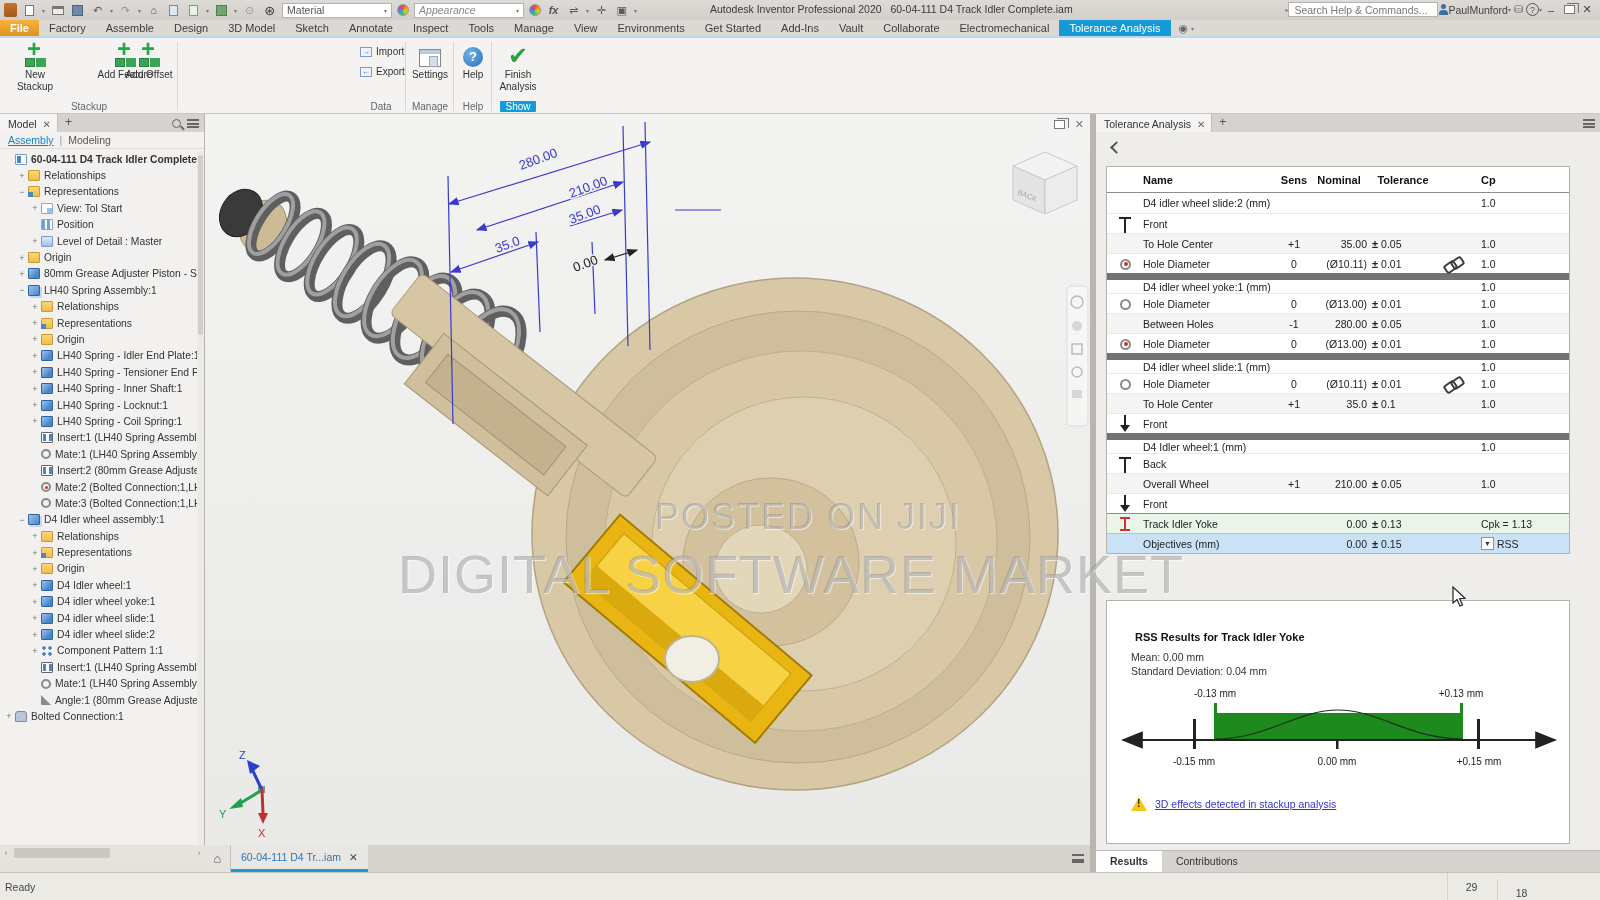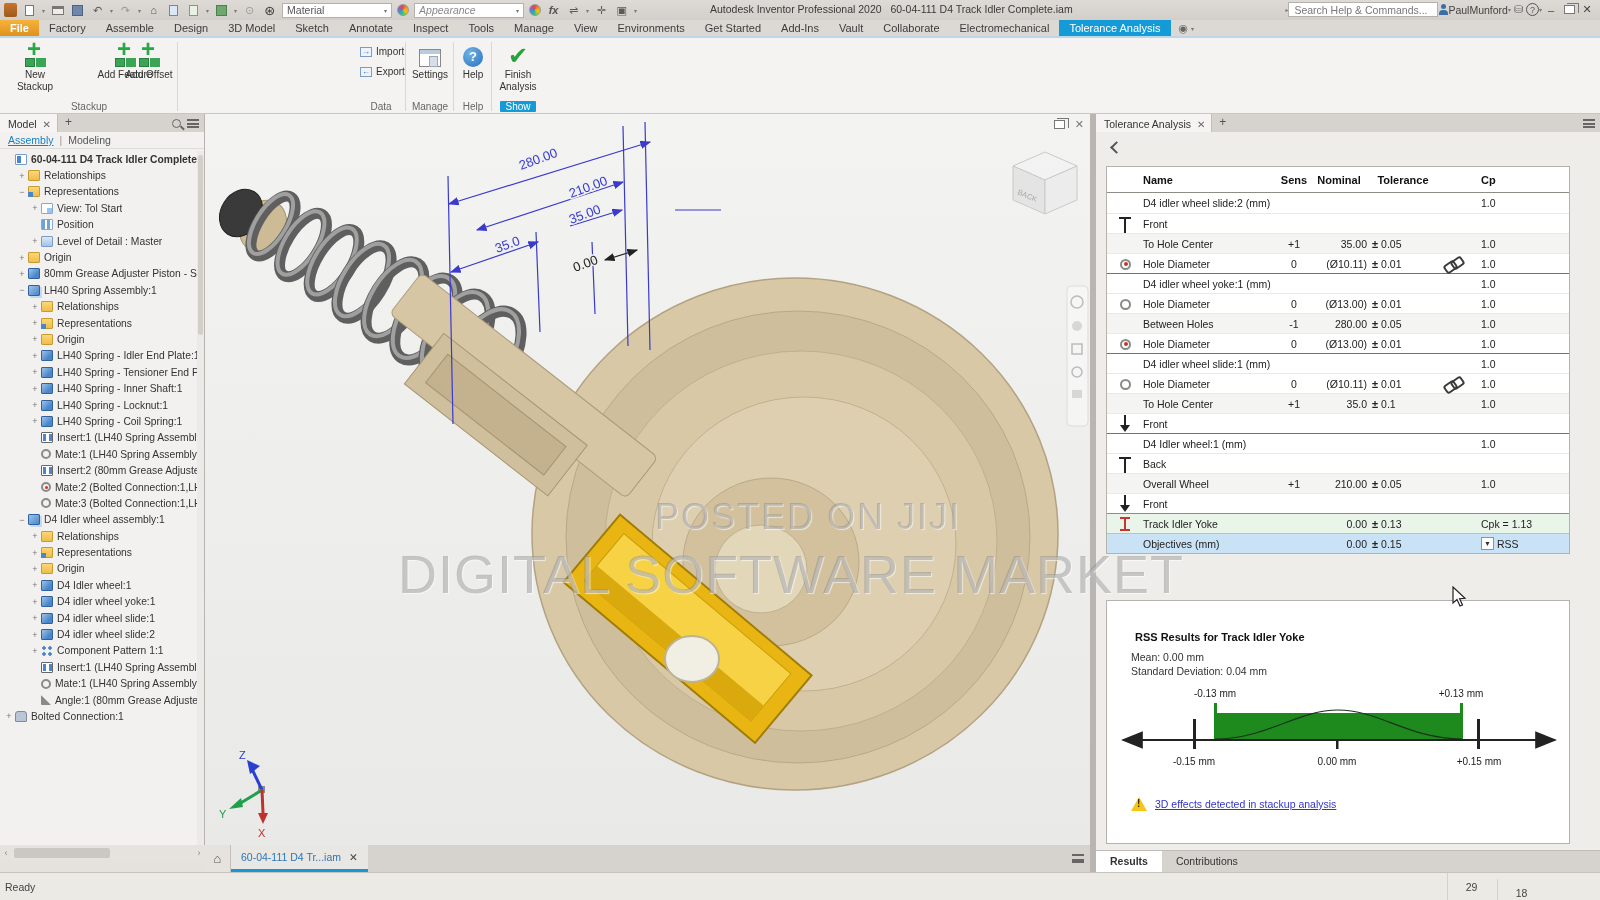--- a/index.html
+++ b/index.html
@@ -123,21 +123,21 @@
   .c-ico { width:36px; display:flex; justify-content:center; flex:none; }
   .c-name { width:134px; flex:none; white-space:nowrap; overflow:visible; }
   .c-sens { width:34px; flex:none; text-align:center; }
   .c-nom { width:56px; flex:none; text-align:right; }
   .c-tol { width:72px; flex:none; padding-left:5px; white-space:nowrap; }
   .c-link { width:28px; flex:none; display:flex; justify-content:center; }
   .c-cp { flex:1; padding-left:14px; white-space:nowrap; }
   #thead .c-nom { text-align:center; }
   #thead .c-tol { text-align:center; padding-left:0; }
   .trowT { display:flex; align-items:center; height:20px; font-size:10.5px; color:#222; border-top:1px solid #ebe9e6; }
-  .trowT.group { border-top:1px solid #737373; }
+  .trowT.group { border-top:7px solid #737373; }
   .trowT:first-child { border-top:none; }
   .trowT.shade { background:#f4f4f2; }
   .trowT.result { background:#eaf5e9; border-top:1px solid #908d89; }
   .trowT.objective { background:#c9e2f6; border-top:1px solid #a8c6de; }
   .pm { font-weight:bold; font-size:11px; }
   .tk { width:14px; height:18px; position:relative; }
   .tk-tee::before { content:""; position:absolute; left:6px; top:3px; width:2px; height:15px; background:#222; }
   .tk-tee::after { content:""; position:absolute; left:1px; top:2px; width:12px; height:2px; background:#222; }
   .tk-arr::before { content:""; position:absolute; left:6px; top:0; width:2px; height:11px; background:#222; }
   .tk-arr::after { content:""; position:absolute; left:2px; top:10px; border-left:5px solid transparent; border-right:5px solid transparent; border-top:7px solid #222; }

